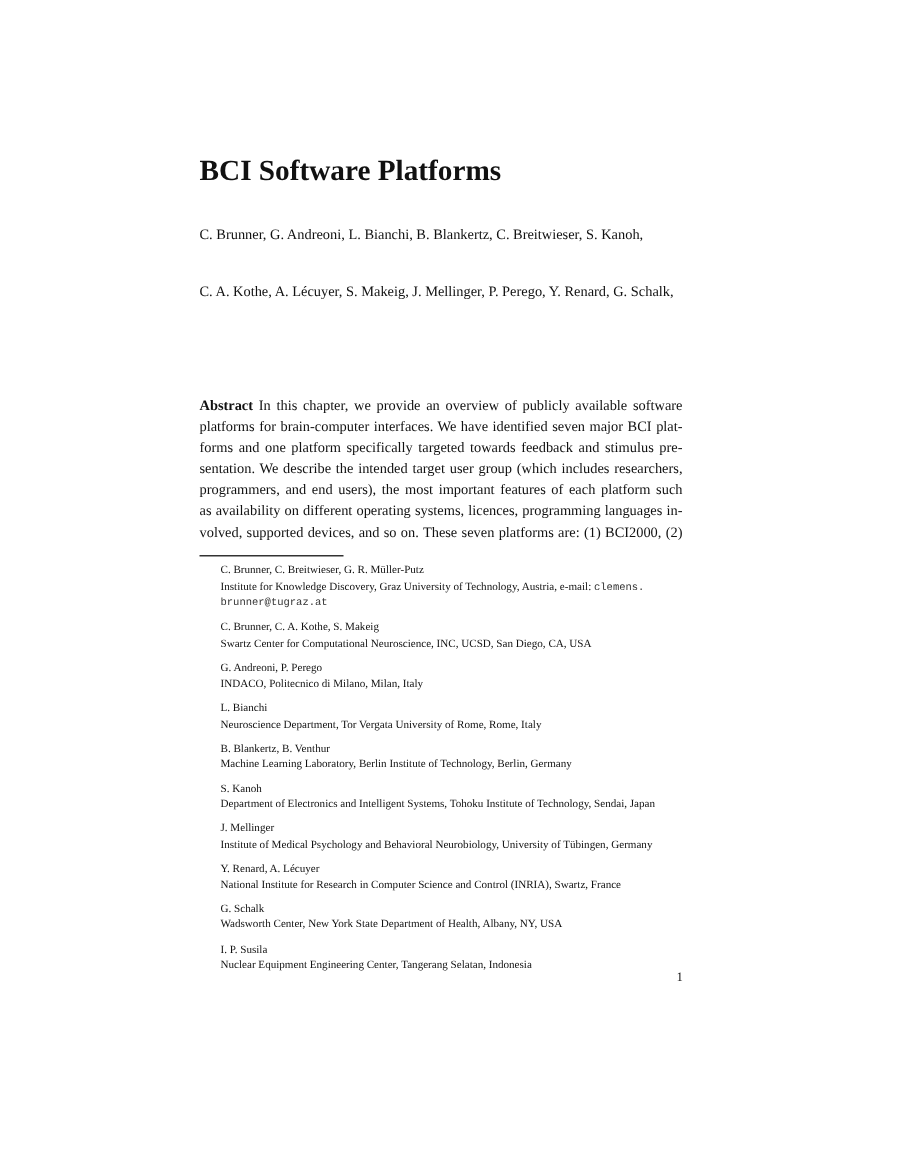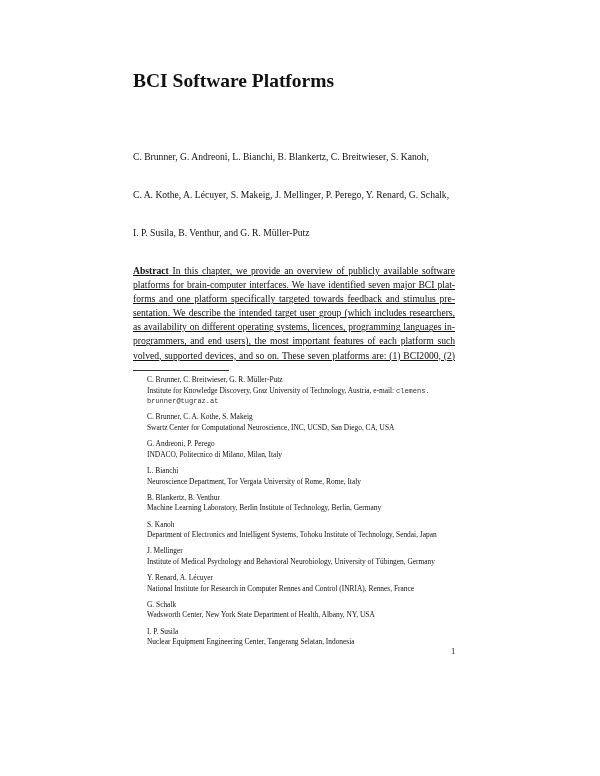--- a/index.html
+++ b/index.html
@@ -1,31 +1,31 @@
 <!DOCTYPE html>
 <html><head>
   <meta charset="utf-8">
   <style>
     html, body { margin: 0; padding: 0; background: #ffffff; }
     body {
       width: 600px; height: 776px; position: relative; overflow: hidden;
       font-family: "Liberation Serif", "DejaVu Serif", serif; color: #111;
     }
     .title {
-      position: absolute; left: 133px; top: 70px;
+      position: absolute; left: 133px; top: 104px;
       font-size: 19.5px; font-weight: bold; letter-spacing: 0px; margin: 0; text-align: center;
     }
     .authors {
       position: absolute; left: 133px; top: 126px; width: 340px;
       font-size: 9.6px; line-height: 14.2px;
     }
     .authors div { white-space: nowrap; margin-top: 24px; }
     .abstract {
       position: absolute; left: 133px; top: 264px; width: 322px;
-      font-size: 9.6px; line-height: 14.1px; text-align: justify; text-decoration: underline;
+      font-size: 9.6px; line-height: 14.1px; text-align: justify;
     }
     .abstract .line { display: block; text-align: justify; text-align-last: justify; white-space: nowrap; }
     .abstract b { font-weight: bold; }
     .fnrule {
       position: absolute; left: 133px; top: 370px; width: 96px; height: 0;
       border-top: 0.8px solid #333;
     }
     .footnotes {
       position: absolute; left: 147px; top: 375px; width: 340px;
       font-size: 7.4px; line-height: 10.6px;
@@ -38,30 +38,29 @@
     }
   </style>
 </head>
 <body>
 
 <h1 class="title">BCI Software Platforms</h1>
 
 <div class="authors">
   <div>C. Brunner, G. Andreoni, L. Bianchi, B. Blankertz, C. Breitwieser, S. Kanoh,</div>
   <div>C. A. Kothe, A. Lécuyer, S. Makeig, J. Mellinger, P. Perego, Y. Renard, G. Schalk,</div>
-  <div>I. P. Susila, B. Venthur, and G. R. Müller-Putz</div>
 </div>
 
 <div class="abstract">
   <span class="line"><b>Abstract</b><span> In this chapter, we provide an overview of publicly available software</span></span>
   <span class="line">platforms for brain-computer interfaces. We have identified seven major BCI plat-</span>
   <span class="line">forms and one platform specifically targeted towards feedback and stimulus pre-</span>
   <span class="line">sentation. We describe the intended target user group (which includes researchers,</span>
+  <span class="line">programmers, and end users), the most important features of each platform such</span>
   <span class="line">as availability on different operating systems, licences, programming languages in-</span>
-  <span class="line">programmers, and end users), the most important features of each platform such</span>
   <span class="line">volved, supported devices, and so on. These seven platforms are: (1) BCI2000, (2)</span>
 </div>
 
 <div class="fnrule"></div>
 
 <div class="footnotes">
   <div class="fn">
     <div>C. Brunner, C. Breitwieser, G. R. Müller-Putz</div>
     <div><span>Institute for Knowledge Discovery, Graz University of Technology, Austria, e-mail: </span><span class="mono">clemens.</span></div>
     <div class="mono">brunner@tugraz.at</div>
@@ -85,21 +84,21 @@
   <div class="fn">
     <div>S. Kanoh</div>
     <div>Department of Electronics and Intelligent Systems, Tohoku Institute of Technology, Sendai, Japan</div>
   </div>
   <div class="fn">
     <div>J. Mellinger</div>
     <div>Institute of Medical Psychology and Behavioral Neurobiology, University of Tübingen, Germany</div>
   </div>
   <div class="fn">
     <div>Y. Renard, A. Lécuyer</div>
-    <div>National Institute for Research in Computer Rennes and Control (INRIA), Rennes, France</div>
+    <div>National Institute for Research in Computer Science and Control (INRIA), Swartz, France</div>
   </div>
   <div class="fn">
     <div>G. Schalk</div>
     <div>Wadsworth Center, New York State Department of Health, Albany, NY, USA</div>
   </div>
   <div class="fn">
     <div>I. P. Susila</div>
     <div>Nuclear Equipment Engineering Center, Tangerang Selatan, Indonesia</div>
   </div>
 </div>

